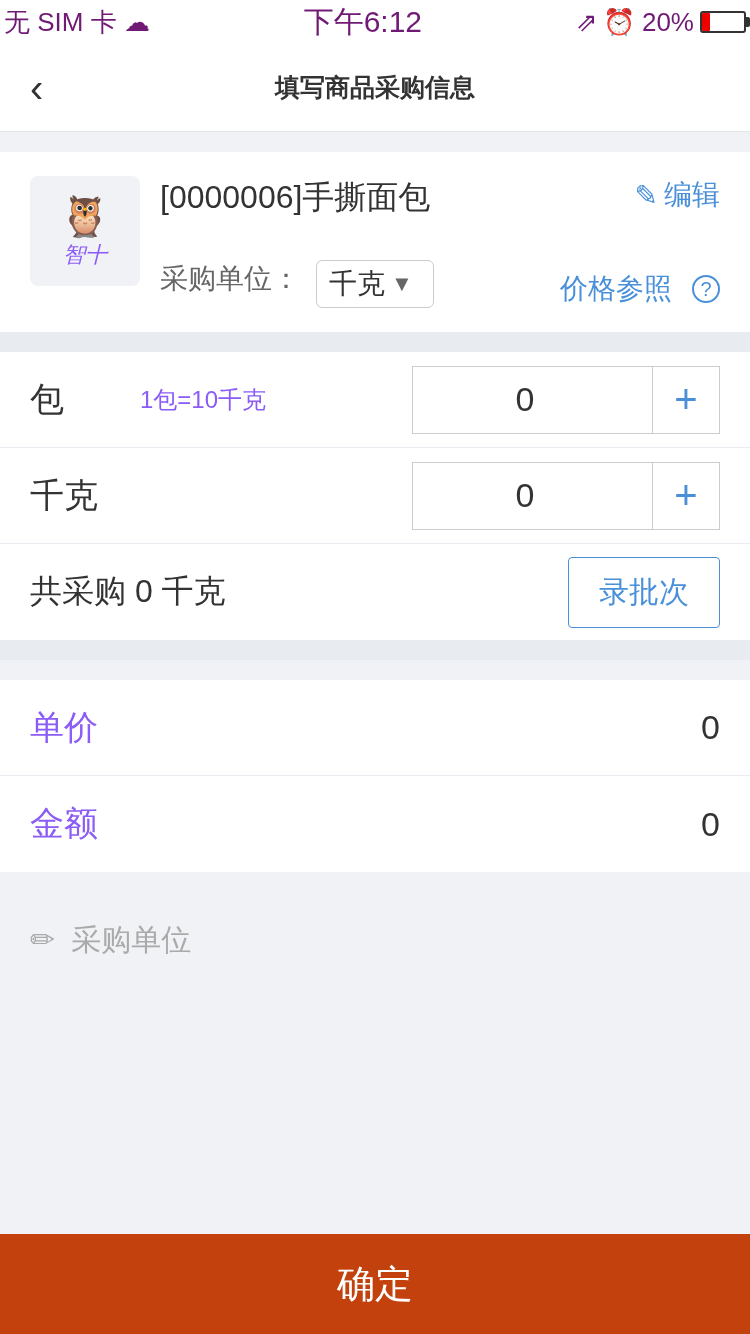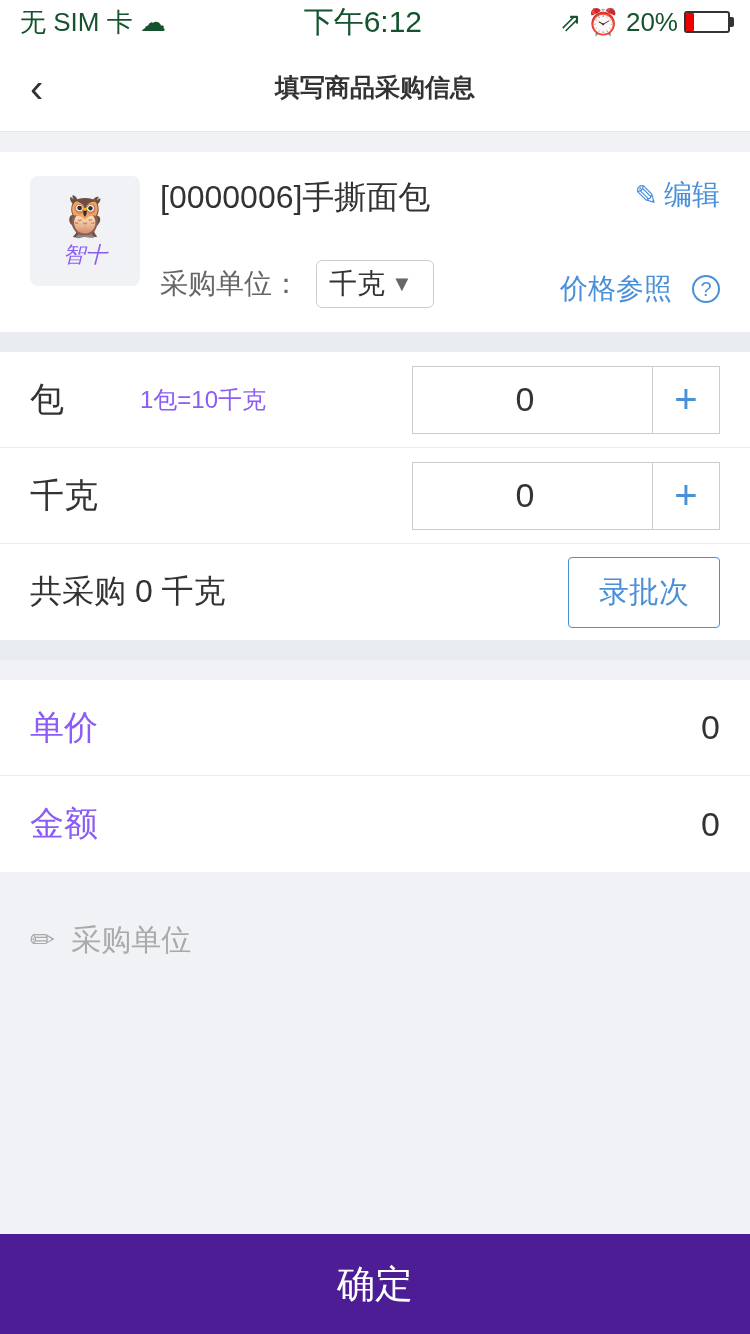--- a/index.html
+++ b/index.html
@@ -13,23 +13,23 @@
       color: #333;
     }
 
     
     .status-bar {
       height: 44px;
       background: #fff;
       display: flex;
       align-items: center;
       justify-content: space-between;
-      padding: 0 20px;
+      padding: 0 4px;
       font-size: 26px;
-      color: #14532d;
+      color: #701a75;
     }
     .status-left { display: flex; align-items: center; gap: 8px; }
     .status-center { font-size: 30px; font-weight: 500; }
     .status-right { display: flex; align-items: center; gap: 6px; font-size: 26px; }
     .battery-icon {
       width: 46px; height: 22px; border: 2px solid #333; border-radius: 3px;
       position: relative; display: inline-flex; align-items: center;
     }
     .battery-icon::after {
       content: ''; width: 4px; height: 10px;
@@ -95,21 +95,21 @@
     }
     .product-info { flex: 1; }
     .product-name {
       font-size: 32px;
       color: #333;
       font-weight: 500;
       margin-bottom: 32px;
     }
     .product-unit-row {
       display: flex;
-      align-items: center;
+      align-items: flex-start;
       gap: 16px;
       margin-top: 40px;
     }
     .unit-label { font-size: 28px; color: #666; }
     .unit-select {
       border: 1px solid #ccc;
       border-radius: 6px;
       padding: 4px 20px 4px 12px;
       font-size: 28px;
       color: #333;
@@ -278,21 +278,21 @@
       color: #aaa;
     }
 
     
     .confirm-btn {
       position: fixed;
       bottom: 0;
       left: 0;
       width: 750px;
       height: 100px;
-      background: #4c1d95;
+      background: #c2410c;
       color: #fff;
       font-size: 38px;
       border: none;
       cursor: pointer;
       display: flex;
       align-items: center;
       justify-content: center;
     }
 
     .content-area {

